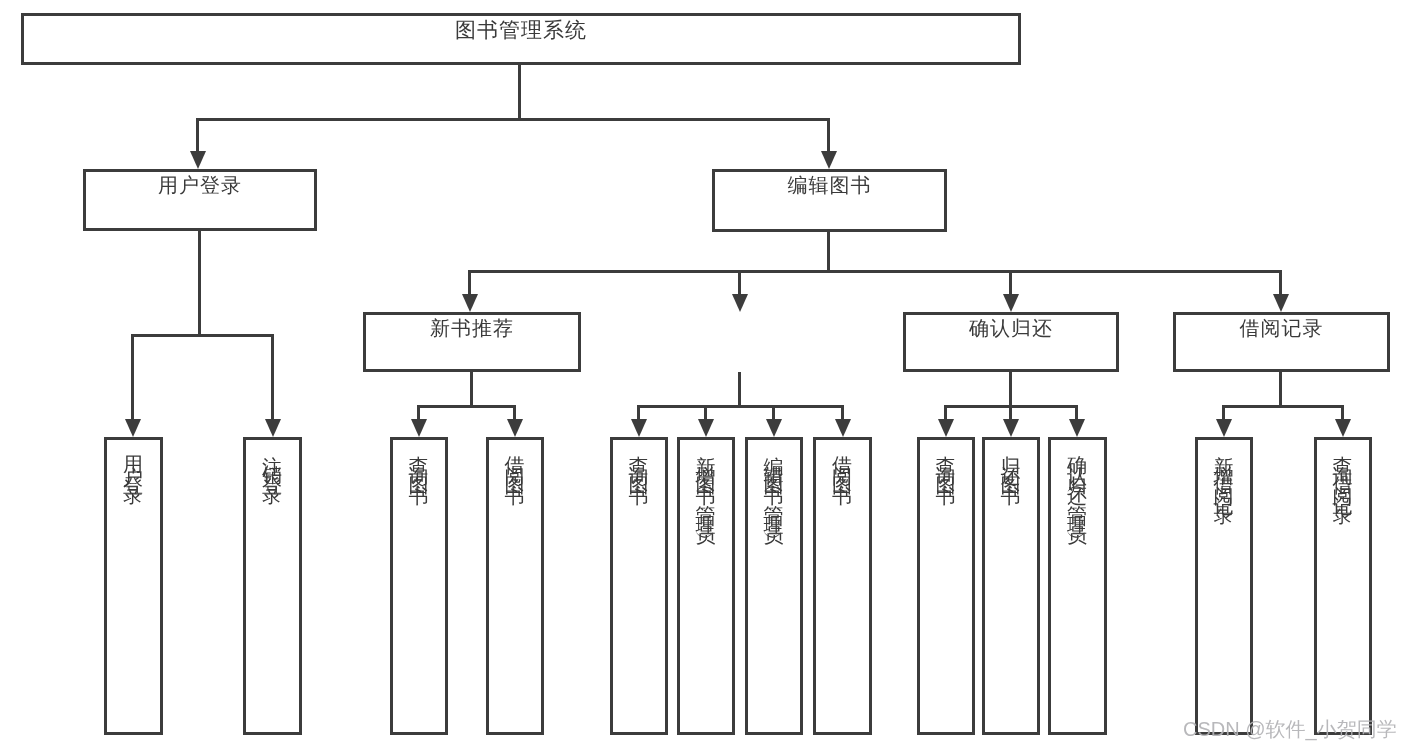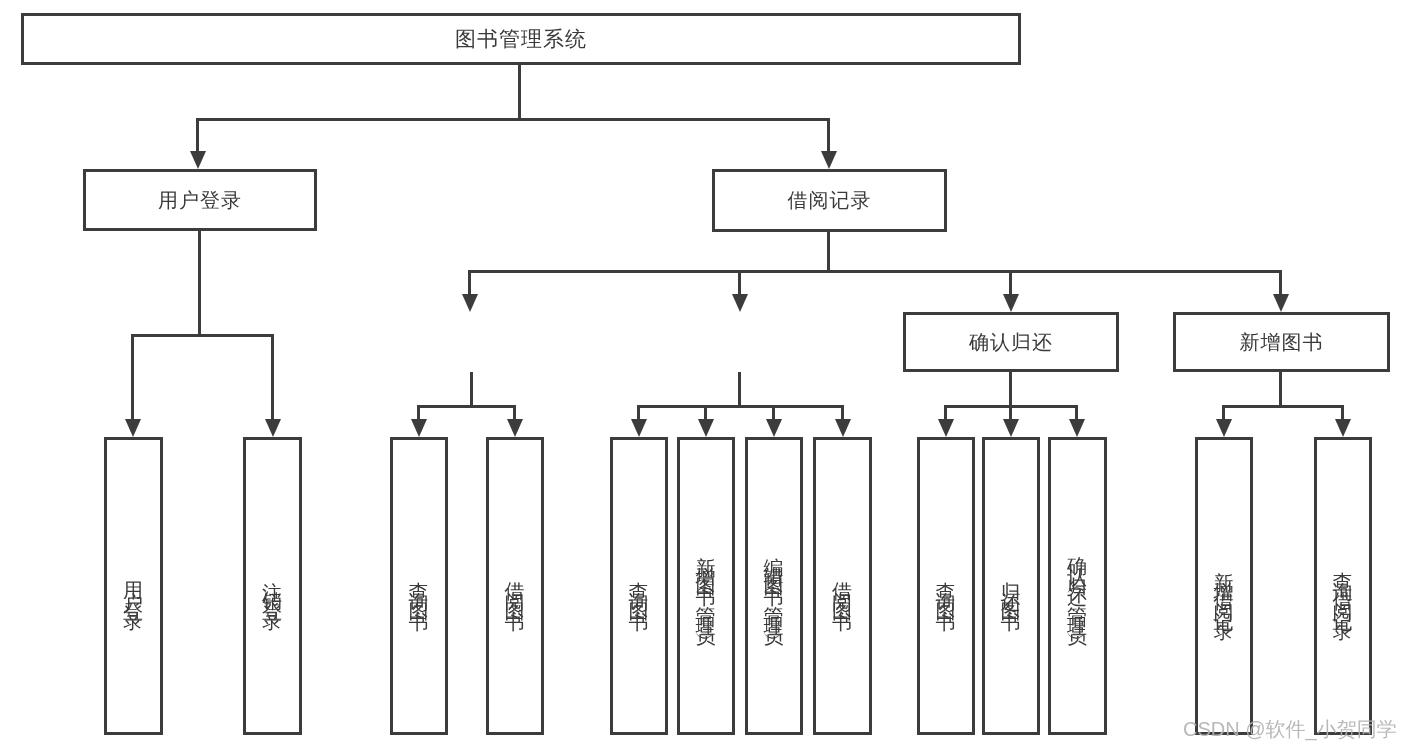--- a/index.html
+++ b/index.html
@@ -27,21 +27,21 @@
     width: 0; height: 0;
     border-left: 8px solid transparent;
     border-right: 8px solid transparent;
     border-top: 18px solid var(--line);
   }
 
   
   .box {
     position: absolute; box-sizing: border-box;
     border: 3px solid var(--line); background: var(--background);
-    display: flex; align-items: center; justify-content: center;
+    display: flex; justify-content: center;
     color: var(--text);
   }
   .hbox { font-size: 20px; letter-spacing: 1px; }
   .rootbox { font-size: 21px; letter-spacing: 1px; }
   .vbox span {
     writing-mode: vertical-rl;
     text-orientation: mixed;
     font-size: 20px;
     letter-spacing: 10px;
     line-height: 1;
@@ -99,28 +99,31 @@
   <div class="arrow" style="left:1341px; top:405px; height:14px;"></div>
 
   <div class="box hbox rootbox" style="left:21px; top:13px; width:1000px; height:52px;">
     <span>图书管理系统</span>
   </div>
 
   <div class="box hbox" style="left:83px; top:169px; width:234px; height:62px;">
     <span>用户登录</span>
   </div>
   <div class="box hbox" style="left:712px; top:169px; width:235px; height:63px;">
-    <span>借阅记录</span>
+    <span>编辑图书</span>
   </div>
 
+  <div class="box hbox" style="left:363px; top:312px; width:218px; height:60px;">
+    <span>新书推荐</span>
+  </div>
   <div class="box hbox" style="left:903px; top:312px; width:216px; height:60px;">
     <span>确认归还</span>
   </div>
   <div class="box hbox" style="left:1173px; top:312px; width:217px; height:60px;">
-    <span>新增图书</span>
+    <span>借阅记录</span>
   </div>
 
   <div class="box vbox" style="left:104px; top:437px; width:59px; height:298px;">
     <span>用户登录</span>
   </div>
   <div class="box vbox" style="left:243px; top:437px; width:59px; height:298px;">
     <span>注销登录</span>
   </div>
 
   <div class="box vbox" style="left:390px; top:437px; width:58px; height:298px;">

